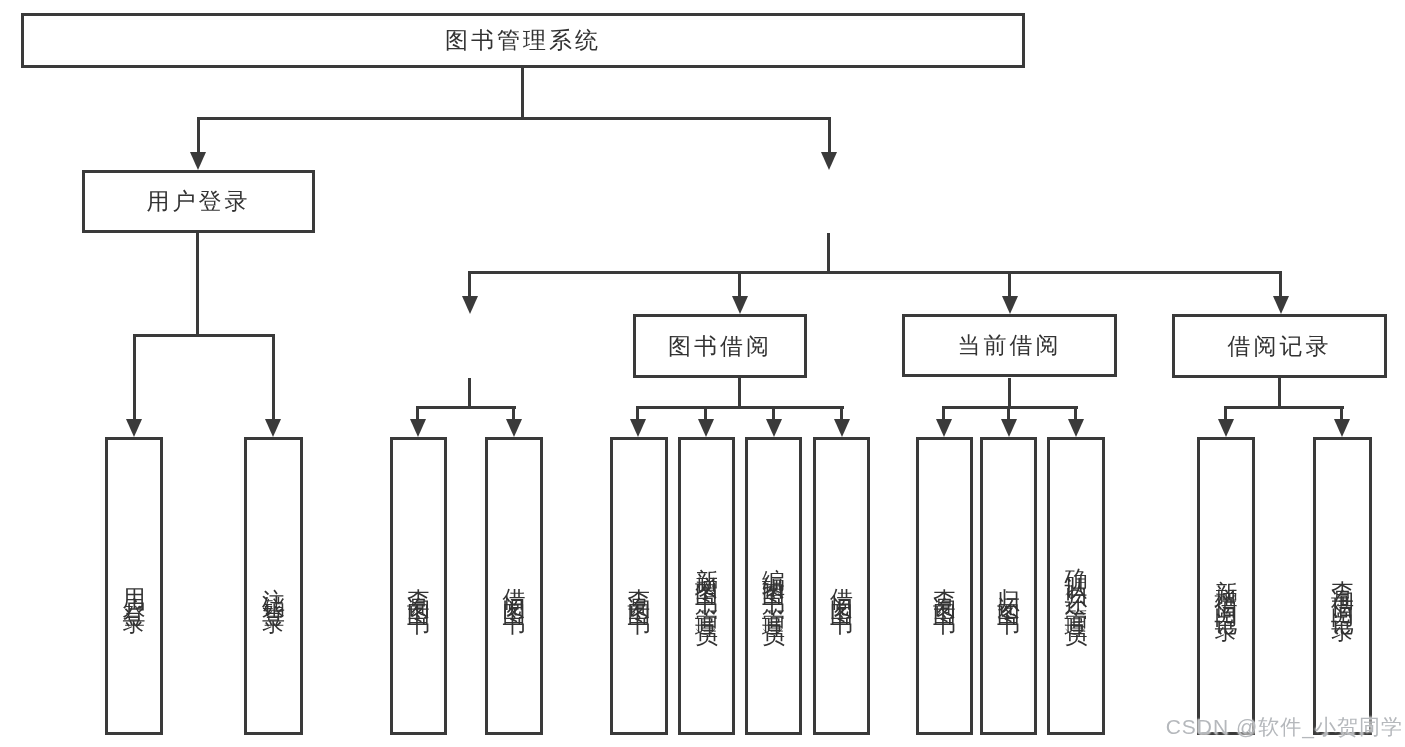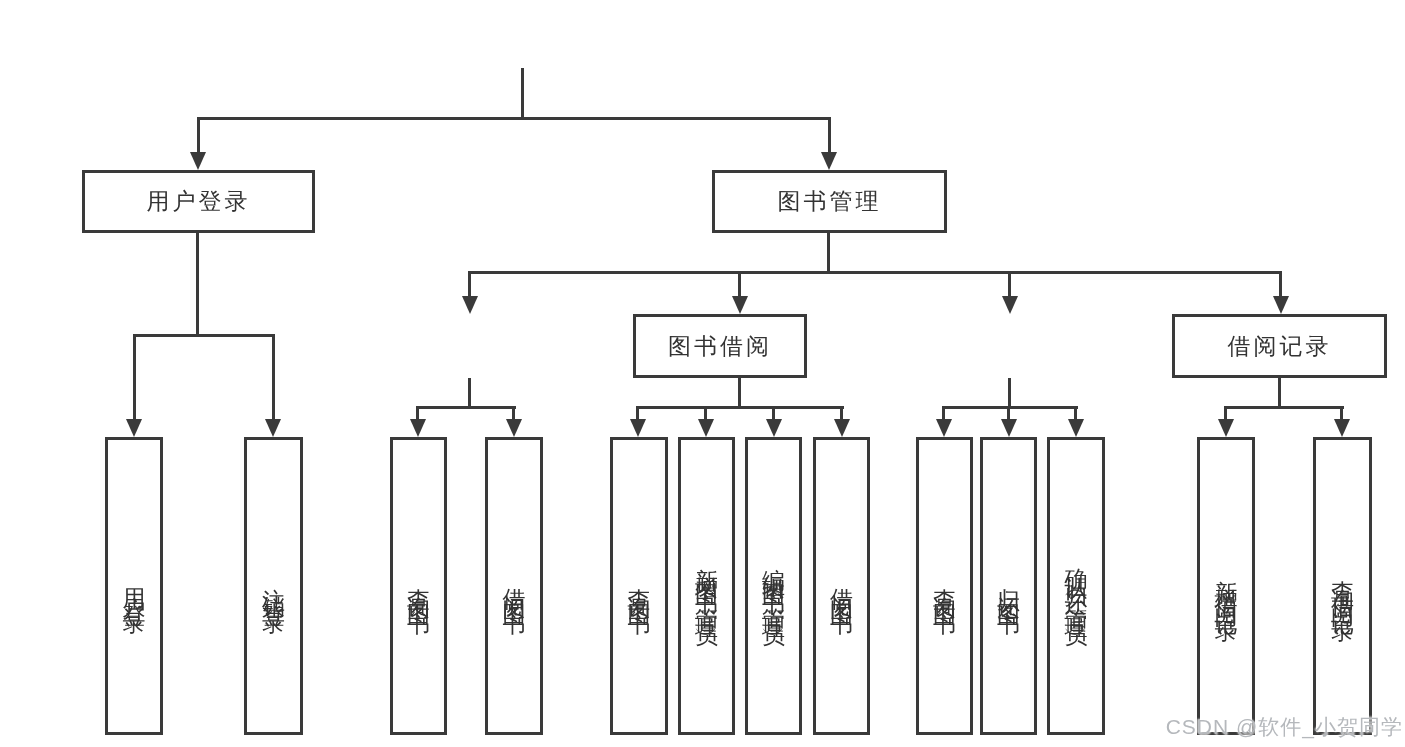--- a/index.html
+++ b/index.html
@@ -27,50 +27,51 @@
     position:absolute;top:713px;right:2px;z-index:10;
     color:#b5b8bc;font-size:21px;letter-spacing:1px;white-space:nowrap;
     text-shadow:1px 1px 2px rgba(255,255,255,.95),-1px -1px 2px rgba(255,255,255,.95);
   }
 </style>
 </head>
 <body>
 
 <div id="stage">
 
+  <div class="box hbox" style="left:21px;top:13px;width:1004px;height:55px;">图书管理系统</div>
 
   <div class="v" style="left:521px;top:68px;height:52px;"></div>
   <div class="h" style="left:197px;top:117px;width:634px;"></div>
   <div class="v" style="left:197px;top:117px;height:36px;"></div>
   <div class="a" style="left:190px;top:152px;"></div>
   <div class="v" style="left:828px;top:117px;height:36px;"></div>
   <div class="a" style="left:821px;top:152px;"></div>
 
   <div class="box hbox" style="left:82px;top:170px;width:233px;height:63px;">用户登录</div>
-  <div class="box hbox" style="left:712px;top:170px;width:235px;height:63px;">图书管理</div>
 
   <div class="v" style="left:196px;top:233px;height:104px;"></div>
   <div class="h" style="left:133px;top:334px;width:142px;"></div>
   <div class="v" style="left:133px;top:334px;height:87px;"></div>
   <div class="a" style="left:126px;top:419px;"></div>
   <div class="v" style="left:272px;top:334px;height:87px;"></div>
   <div class="a" style="left:265px;top:419px;"></div>
 
   <div class="v" style="left:827px;top:233px;height:41px;"></div>
   <div class="h" style="left:468px;top:271px;width:814px;"></div>
   <div class="v" style="left:468px;top:271px;height:28px;"></div>
   <div class="a" style="left:462px;top:296px;"></div>
   <div class="v" style="left:738px;top:271px;height:28px;"></div>
   <div class="a" style="left:732px;top:296px;"></div>
   <div class="v" style="left:1008px;top:271px;height:28px;"></div>
   <div class="a" style="left:1002px;top:296px;"></div>
   <div class="v" style="left:1279px;top:271px;height:28px;"></div>
   <div class="a" style="left:1273px;top:296px;"></div>
 
   <div class="box hbox" style="left:633px;top:314px;width:174px;height:64px;">图书借阅</div>
+  <div class="box hbox" style="left:902px;top:314px;width:215px;height:63px;">当前借阅</div>
   <div class="box hbox" style="left:1172px;top:314px;width:215px;height:64px;">借阅记录</div>
 
   <div class="v" style="left:468px;top:378px;height:31px;"></div>
   <div class="h" style="left:416px;top:406px;width:100px;"></div>
   <div class="v" style="left:416px;top:406px;height:16px;"></div>
   <div class="a" style="left:410px;top:419px;"></div>
   <div class="v" style="left:512px;top:406px;height:16px;"></div>
   <div class="a" style="left:506px;top:419px;"></div>
 
   <div class="v" style="left:738px;top:378px;height:31px;"></div>

